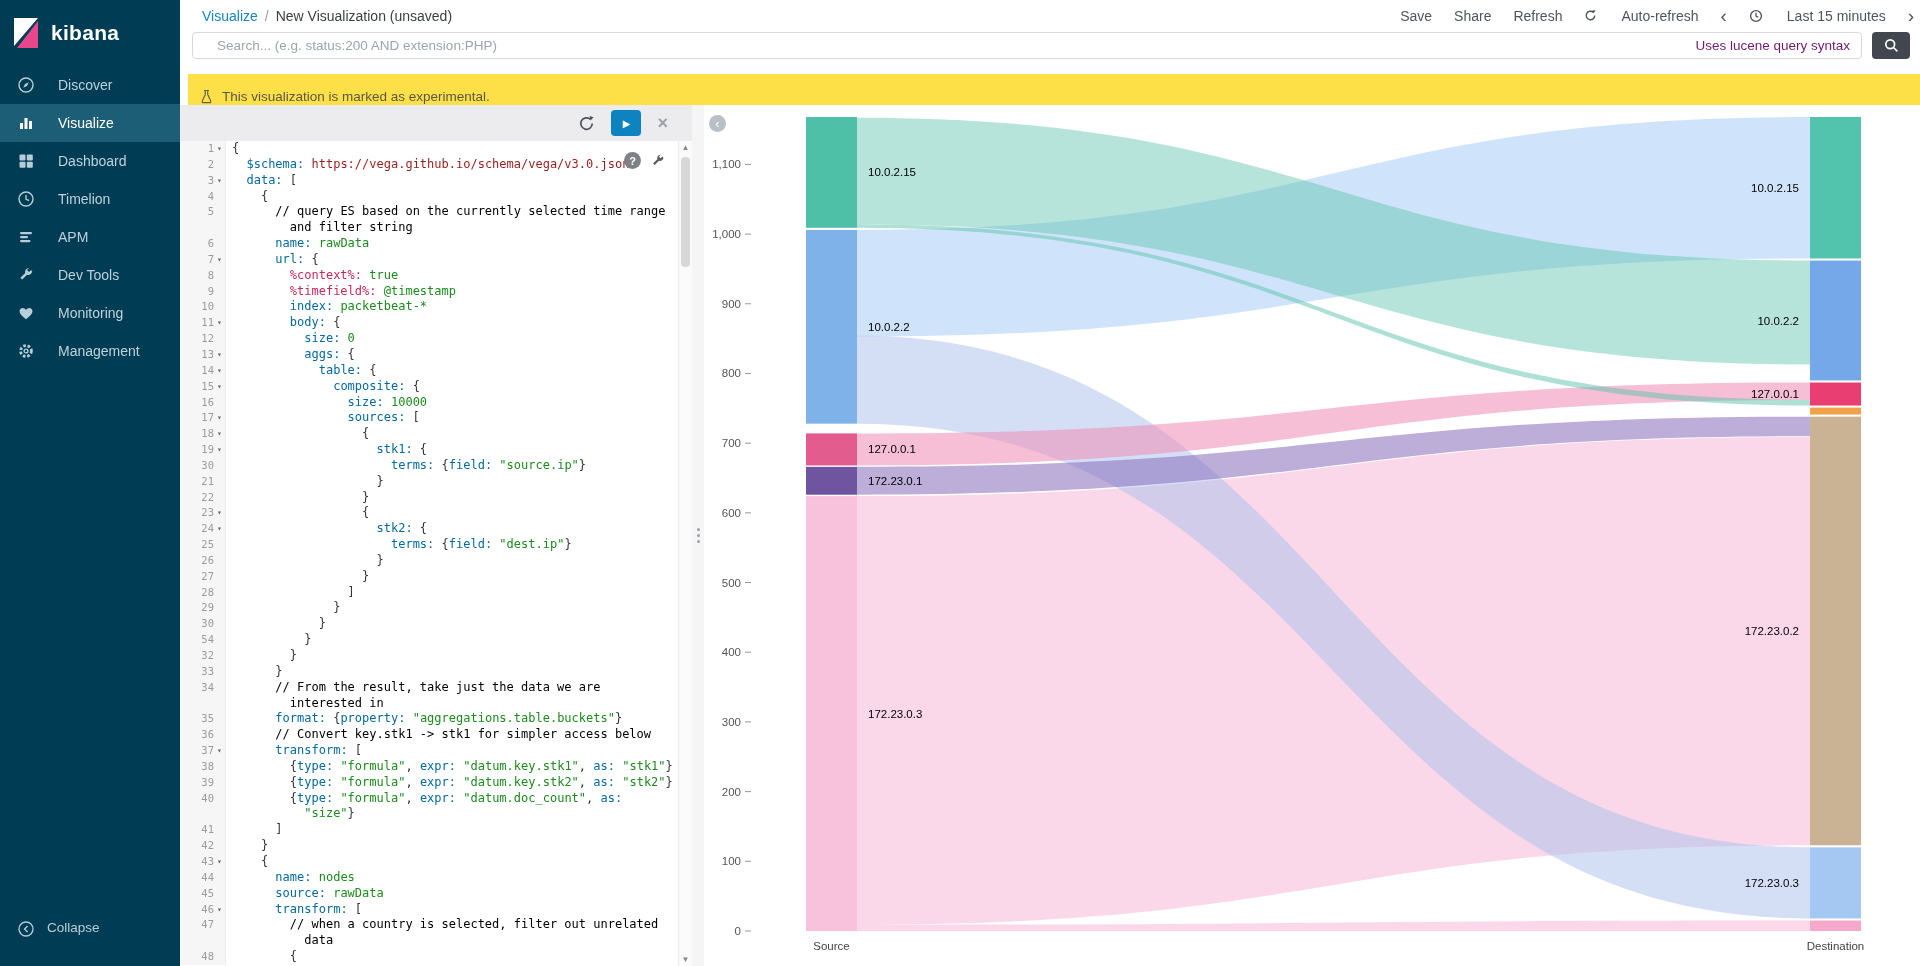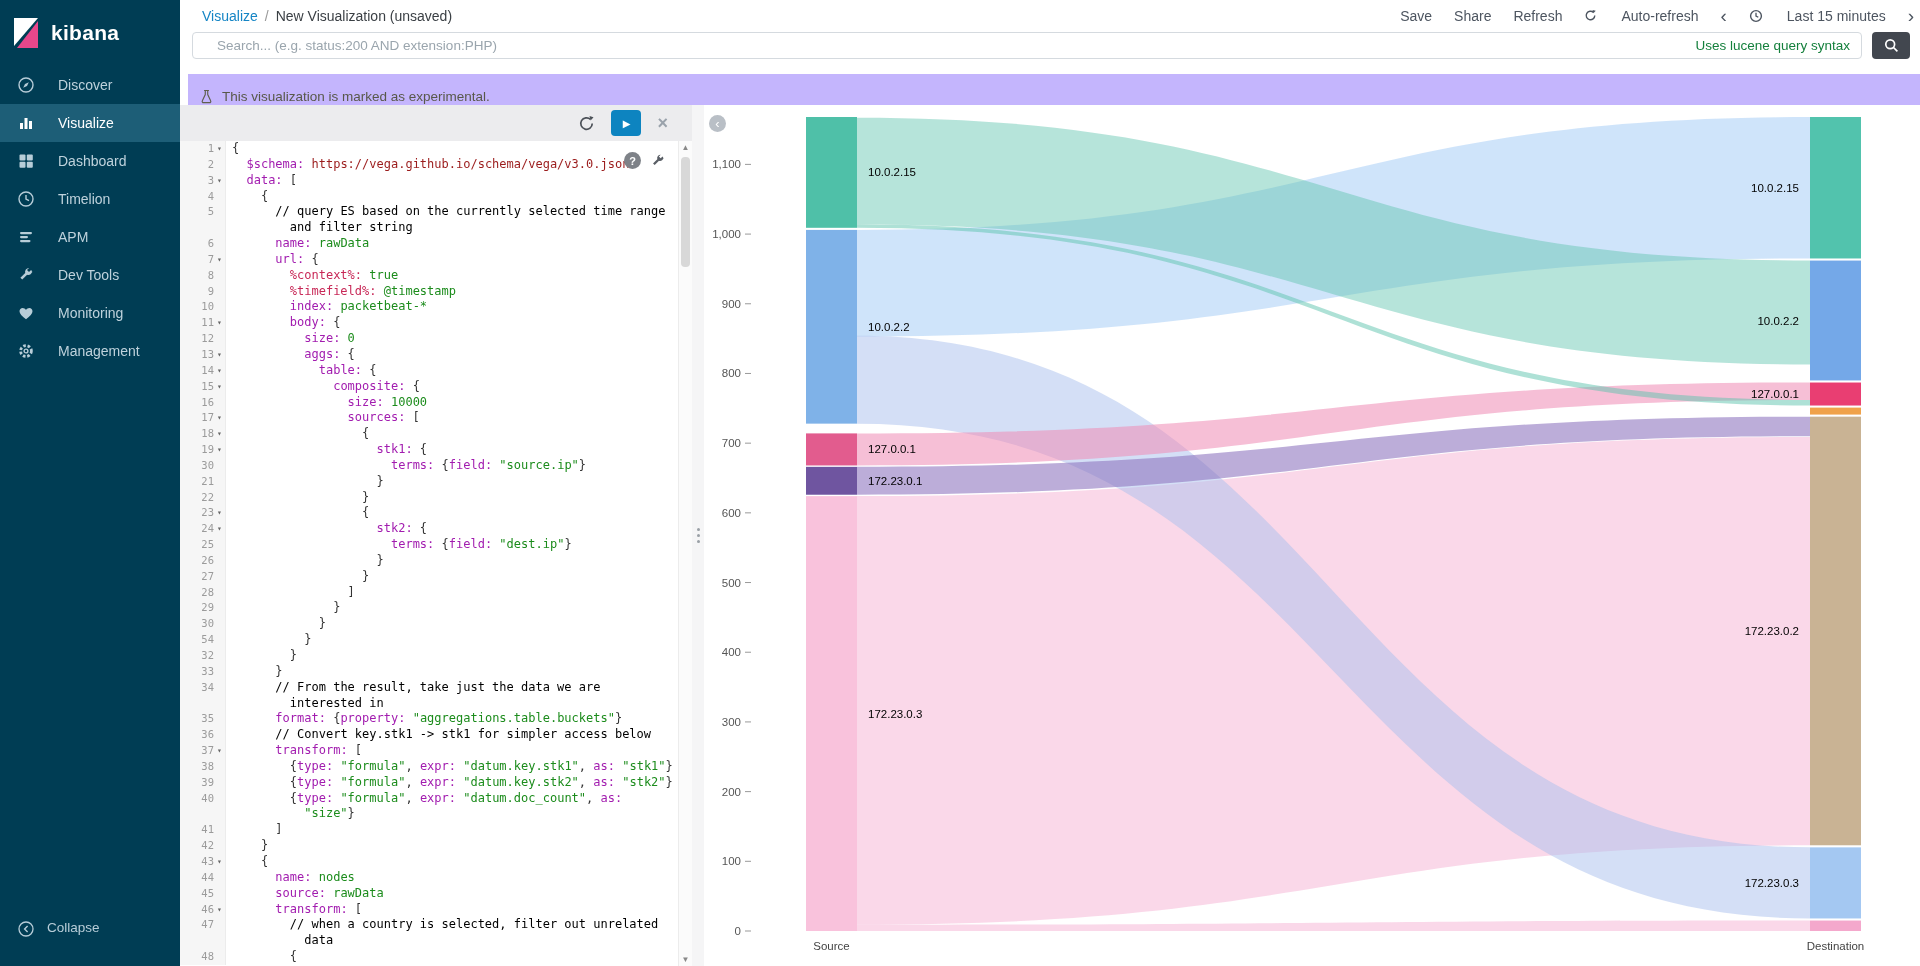--- a/index.html
+++ b/index.html
@@ -21,37 +21,37 @@
   .crumb-link{color:#1585c5;cursor:pointer}
   .crumb-sep{color:#999;margin:0 7px}
   .crumb-page{color:#3a3f44}
   .topbar-right{margin-left:auto;display:flex;align-items:center;gap:22px;color:#4d5560}
   .tb-btn{cursor:pointer}
   .tb-group{display:flex;align-items:center;gap:24px;cursor:pointer}
   .chev{font-size:19px;line-height:1;color:#4d5560;cursor:pointer}
 
   .search-input{position:absolute;left:192px;top:32px;width:1670px;height:27px;border:1px solid #d5dadf;border-radius:4px;padding:0 200px 0 24px;font-size:13.5px;color:#333;font-family:"Liberation Sans",sans-serif;outline:none}
   .search-input::placeholder{color:#9aa5ad}
-  .lucene-link{position:absolute;top:38px;right:70px;color:#15803d;font-size:13.5px;cursor:pointer}
+  .lucene-link{position:absolute;top:38px;right:70px;color:#701a75;font-size:13.5px;cursor:pointer}
   .search-btn{position:absolute;top:32px;right:10px;width:38px;height:27px;background:#42474f;border-radius:4px;display:flex;align-items:center;justify-content:center;cursor:pointer}
 
-  .banner{position:absolute;left:188px;top:74px;width:1732px;height:45px;background:#c4b5fd;color:#58584a;display:flex;align-items:center;gap:9px;padding:4px 12px;font-size:13.5px}
+  .banner{position:absolute;left:188px;top:74px;width:1732px;height:45px;background:#fde047;color:#58584a;display:flex;align-items:center;gap:9px;padding:4px 12px;font-size:13.5px}
 
   
   .editor-panel{position:absolute;left:180px;top:105px;width:512px;height:861px;background:#fff}
   .ed-toolbar{position:absolute;left:0;top:0;width:512px;height:36px;background:#ececee;display:flex;align-items:center;justify-content:flex-end;gap:16px;padding-right:24px}
   .reload-btn{cursor:pointer;display:flex}
   .play-btn{width:30px;height:26px;background:#0d84c0;border-radius:4px;color:#fff;display:flex;align-items:center;justify-content:center;font-size:10px;cursor:pointer}
   .close-btn{color:#9aa2ab;font-size:18px;font-weight:700;cursor:pointer;line-height:1}
   .ed-body{position:absolute;left:0;top:36px;width:498px;height:825px;overflow:hidden;font-family:"DejaVu Sans Mono",monospace}
   .ed-row{display:flex;height:15.85px;line-height:15.85px}
   .gut{width:46px;flex:none;background:#f6f6f6;color:#9b9b9b;font-size:10.5px;display:flex;justify-content:flex-end;align-items:center;border-right:1px solid #ececec}
   .fold{width:11px;color:#666;font-size:8px;text-align:center}
   .code{flex:1;padding-left:6px;white-space:pre;font-size:12px;color:#333;overflow:hidden}
-  .tk-p{color:#333}.tk-k{color:#a21caf}.tk-v{color:#1c8c1c}.tk-m{color:#c82857}.tk-u{color:#9b1c1c}.tk-c{color:#000000;}
+  .tk-p{color:#333}.tk-k{color:#0369a1}.tk-v{color:#1c8c1c}.tk-m{color:#c82857}.tk-u{color:#9b1c1c}.tk-c{color:#000000;}
   .ed-scroll{position:absolute;right:0;top:36px;width:14px;height:825px;background:#fbfbfb;border-left:1px solid #ececec}
   .scroll-arrow{position:absolute;left:0;width:13px;text-align:center;font-size:8px;color:#888;cursor:pointer}
   .thumb{position:absolute;left:2px;top:16px;width:9px;height:110px;background:#d8d8d8;border-radius:4px;cursor:pointer}
   .ed-float{position:absolute;display:flex;gap:9px;left:444px;top:47px;align-items:center}
   .help-circle{width:17px;height:17px;border-radius:50%;background:#7e8288;color:#fff;font-size:11px;font-weight:700;display:flex;align-items:center;justify-content:center;cursor:pointer}
   .wrench-btn{cursor:pointer;display:flex}
 
   
   .resizer{position:absolute;left:692px;top:105px;width:12px;height:861px;background:#f5f5f6;display:flex;flex-direction:column;align-items:center;justify-content:center;gap:3px;cursor:col-resize}
   .resizer i{width:3px;height:3px;border-radius:50%;background:#9aa0a6}

